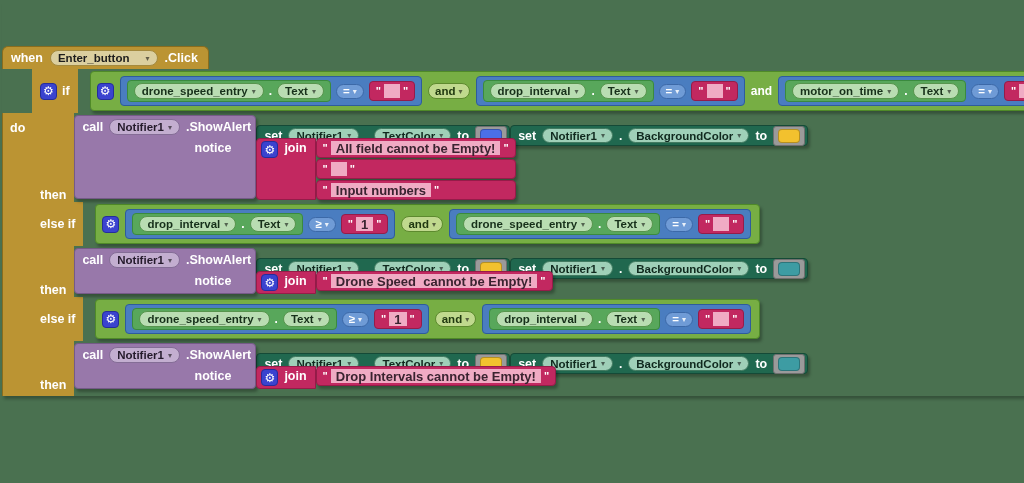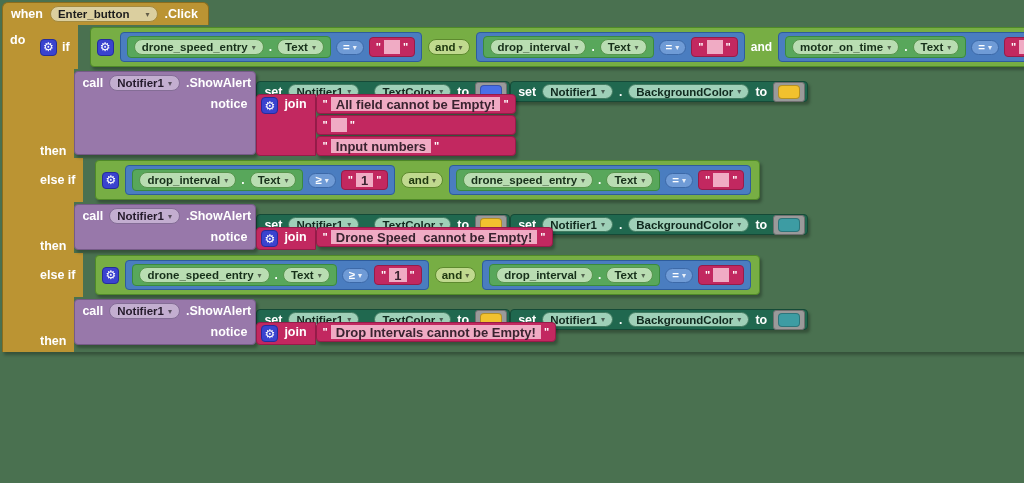--- a/index.html
+++ b/index.html
@@ -6,28 +6,28 @@
   html,body { margin:0; padding:0; }
   body { font-family:"Liberation Sans","DejaVu Sans",sans-serif; }
   #canvas { position:relative; width:1024px; height:483px; background:#4a7150; overflow:hidden; }
 
   .wlabel { color:#fff; font-weight:bold; font-size:12.5px; white-space:nowrap; }
   .shadow { box-shadow:2px 3px 3px rgba(0,0,0,.28); }
 
   
   .when-block { position:absolute; left:2px; top:2px; }
   .when-header { display:inline-flex; align-items:center; gap:7px; background:#bb9433; border:1px solid #8a6d1e;
-                 border-bottom:none; border-radius:6px 6px 0 0; padding:2px 10px 2px 8px; height:23px; }
+                 border-bottom:none; border-radius:6px 6px 0 0; padding:2px 10px 2px 8px; height:23px;margin-top:44px; }
   .gold-pill { background:#dbcf9f; border:1px solid #a48a3e; border-radius:10px; padding:0 7px; font-size:11.5px;
                font-weight:bold; color:#1d1d1d; display:inline-flex; align-items:center; gap:16px; height:16px; white-space:nowrap; }
   .dd { font-size:8px; color:rgba(0,0,0,.55); }
   .dd-w { font-size:8px; color:rgba(255,255,255,.85); }
 
   .when-body { display:flex; align-items:stretch; }
-  .do-spine { width:30px; background:#bb9433; border-left:1px solid #8a6d1e; padding:5px 0 0 7px; }
+  .do-spine { width:30px; background:#bb9433; border-left:1px solid #8a6d1e; padding:5px 0 0 7px;margin-top:44px; }
   .if-block { display:flex; flex-direction:column; align-items:flex-start; }
   .if-row { display:flex; align-items:stretch; }
   .if-cell { background:#bb9433; display:flex; align-items:center; gap:5px; padding:0 8px; white-space:nowrap; }
   .if-cell.stmt { align-items:flex-end; padding-top:4px; min-width:42px; }
   .stmt-col { display:flex; flex-direction:row; align-items:flex-start; padding:1px 0 2px 0; }
 
   .gear { width:17px; height:17px; background:#3a43cf; border:1px solid #252d9b; border-radius:4px; color:#fff;
           display:inline-flex; align-items:center; justify-content:center; font-size:12px; line-height:1; flex:none; }
 
   
@@ -58,21 +58,21 @@
             font-weight:bold; color:#3a2330; display:inline-flex; align-items:center; justify-content:center; white-space:pre; }
 
   
   .call-block { position:relative; background:#9878aa; border:1px solid #755a87; border-radius:4px; width:182px;
                 padding:3px 7px; margin:1px 0; }
   .call-line { display:flex; align-items:center; gap:6px; }
   .c-pill { background:#c3aed0; border:1px solid #846d96; border-radius:9px; padding:0 7px; height:16px;
             display:inline-flex; align-items:center; gap:4px; font-size:11.5px; font-weight:bold; color:#241a2b; white-space:nowrap; }
   .call-h1 { height:84px; }
   .call-h2 { height:46px; }
-  .notice-label { position:absolute; top:25px; right:8px; }
+  .notice-label { position:absolute; top:25px; right:24px; }
   .join-at { position:absolute; left:calc(100% + 1px); top:22px; display:flex; align-items:flex-start; }
   .join-head { background:#c22860; border:1px solid #951c49; border-radius:4px 0 0 4px; align-self:stretch;
                display:flex; align-items:flex-start; gap:6px; padding:2px 8px 2px 4px; }
   .join-strings { display:flex; flex-direction:column; gap:1px; }
 
   
   .set-block { display:inline-flex; align-items:center; gap:6px; background:#20684f; border:1px solid #154a37;
                border-radius:4px; padding:2px 7px; height:21px; margin-top:11px; }
   .s-pill { background:#9fd0b8; border:1px solid #417a60; border-radius:9px; padding:0 7px; height:15px;
             display:inline-flex; align-items:center; gap:4px; font-size:11.5px; font-weight:bold; color:#10291e; white-space:nowrap; }

